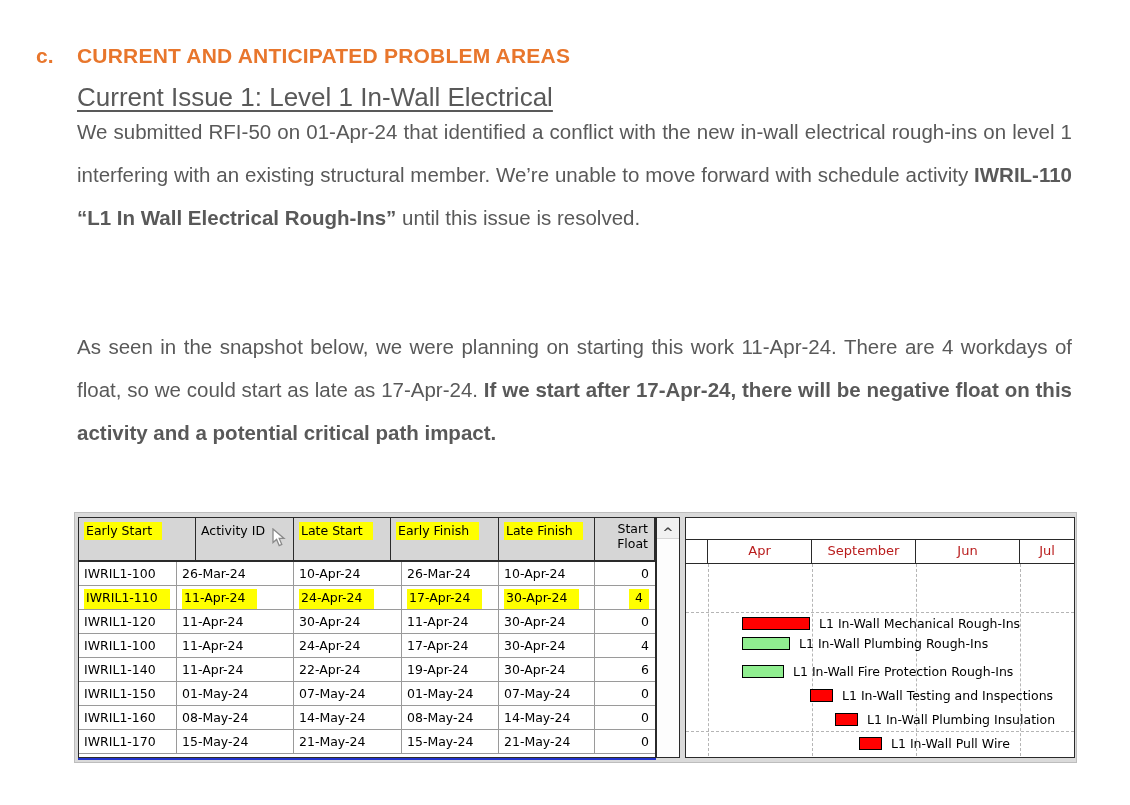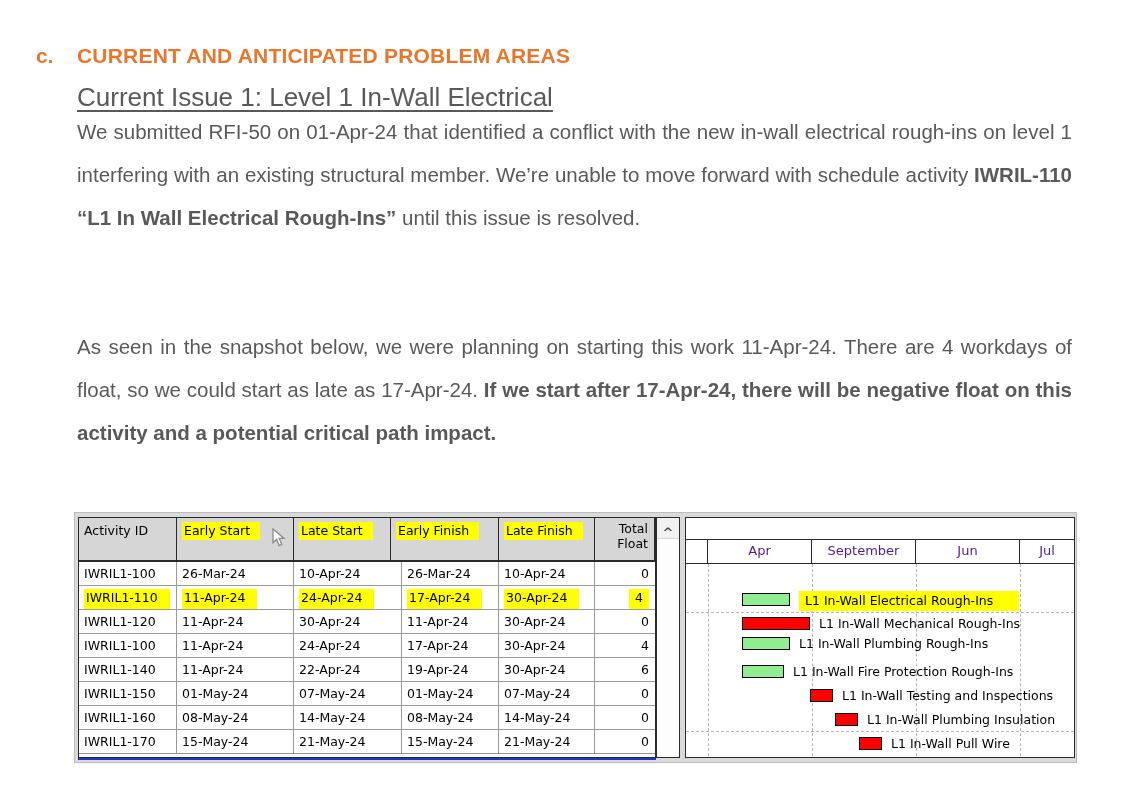--- a/index.html
+++ b/index.html
@@ -38,21 +38,21 @@
   .scrollbar{position:absolute;left:581px;top:4px;width:24px;height:241px;background:#fdfdfd;
     border:1px solid #2a2a2a;box-sizing:border-box;}
   .sb-btn{height:20px;display:flex;align-items:flex-end;justify-content:center;background:#f1f1f1;
     border-bottom:1px solid #d5d5d5;color:#444;font-size:13px;font-weight:bold;line-height:11px;}
   
   .gantt{position:absolute;left:610px;top:4px;width:390px;height:241px;background:#fff;
     border:1px solid #2a2a2a;box-sizing:border-box;font-size:12.5px;color:#000;}
   .g-hdr-top{height:21px;border-bottom:1px solid #2a2a2a;}
   .g-months{display:flex;height:24px;border-bottom:1px solid #2a2a2a;box-sizing:border-box;}
   .g-mcell{box-sizing:border-box;border-right:1px solid #2a2a2a;width:104px;text-align:center;
-    padding-top:3px;font-size:13px;color:#4c1d95;}
+    padding-top:3px;font-size:13px;color:#b91c1c;}
   .g-mcell.sliver{width:22px;}
   .g-mcell.last{flex:1;border-right:none;}
   .g-chart{position:relative;height:192px;overflow:hidden;}
   .g-vline{position:absolute;top:0;bottom:0;width:0;border-left:1px dashed #b5b5b5;}
   .g-hline{position:absolute;left:0;right:0;height:0;border-top:1px dashed #b5b5b5;}
   .g-row{position:absolute;left:0;right:0;height:24px;}
   .g-bar{position:absolute;top:5px;height:13px;border:1px solid #000;box-sizing:border-box;}
   .g-bar.red{background:var(--bar-red,#f00);}
   .g-bar.green{background:var(--bar-green,#90ee90);}
   .g-label{position:absolute;top:3px;white-space:nowrap;line-height:17px;}
@@ -67,27 +67,27 @@
 <div class="doc-subheading">Current Issue 1: Level 1 In-Wall Electrical</div>
 
 <div class="para" id="para1"><span>We submitted RFI-50 on 01-Apr-24 that identified a conflict with the new in-wall electrical rough-ins on level 1 interfering with an existing structural member. We’re unable to move forward with schedule activity </span><span class="b">IWRIL-110 “L1 In Wall Electrical Rough-Ins”</span><span> until this issue is resolved.</span></div>
 
 <div class="para" id="para2"><span>As seen in the snapshot below, we were planning on starting this work 11-Apr-24. There are 4 workdays of float, so we could start as late as 17-Apr-24. </span><span class="b">If we start after 17-Apr-24, there will be negative float on this activity and a potential critical path impact.</span></div>
 
 <div class="shot">
 
   <div class="tbl-panel">
     <div class="t-hrow">
+      <div class="t-cell c1"><span class="hl-h">Early Start</span></div>
       <div class="t-cell c0"><span>Activity ID</span></div>
-      <div class="t-cell c1"><span class="hl-h">Early Start</span></div>
       <div class="t-cell c3"><span class="hl-h">Late Start</span></div>
       <div class="t-cell c2"><span class="hl-h">Early Finish</span></div>
       <div class="t-cell c4"><span class="hl-h">Late Finish</span></div>
       <div class="t-cell c5 th-stack">
-        <div>Total</div>
+        <div>Start</div>
         <div>Float</div>
       </div>
     </div>
     <div>
         <div class="t-row">
           <div class="t-cell c0"><span>IWRIL1-100</span></div>
           <div class="t-cell c1"><span>26-Mar-24</span></div>
           <div class="t-cell c2"><span>10-Apr-24</span></div>
           <div class="t-cell c3"><span>26-Mar-24</span></div>
           <div class="t-cell c4"><span>10-Apr-24</span></div>
@@ -172,24 +172,20 @@
       <div class="g-mcell"><span>Jun</span></div>
       <div class="g-mcell last"><span>Jul</span></div>
     </div>
     <div class="g-chart">
       <div class="g-vline" style="left:22px;"></div>
       <div class="g-vline" style="left:126px;"></div>
       <div class="g-vline" style="left:230px;"></div>
       <div class="g-vline" style="left:334px;"></div>
       <div class="g-hline" style="top:48px;"></div>
       <div class="g-hline" style="top:167px;"></div>
-        <div class="g-row" style="top: 24px;">
-          <div class="g-bar green" style="left: 56px; width: 48px;"></div>
-          <div class="g-label hl-label" style="left: 113px;">L1 In-Wall Electrical Rough-Ins</div>
-        </div>
         <div class="g-row" style="top: 48px;">
           <div class="g-bar red" style="left: 56px; width: 68px;"></div>
           <div class="g-label" style="left: 133px;">L1 In-Wall Mechanical Rough-Ins</div>
         </div>
         <div class="g-row" style="top: 68px;">
           <div class="g-bar green" style="left: 56px; width: 48px;"></div>
           <div class="g-label" style="left: 113px;">L1 In-Wall Plumbing Rough-Ins</div>
         </div>
         <div class="g-row" style="top: 96px;">
           <div class="g-bar green" style="left: 56px; width: 42px;"></div>

